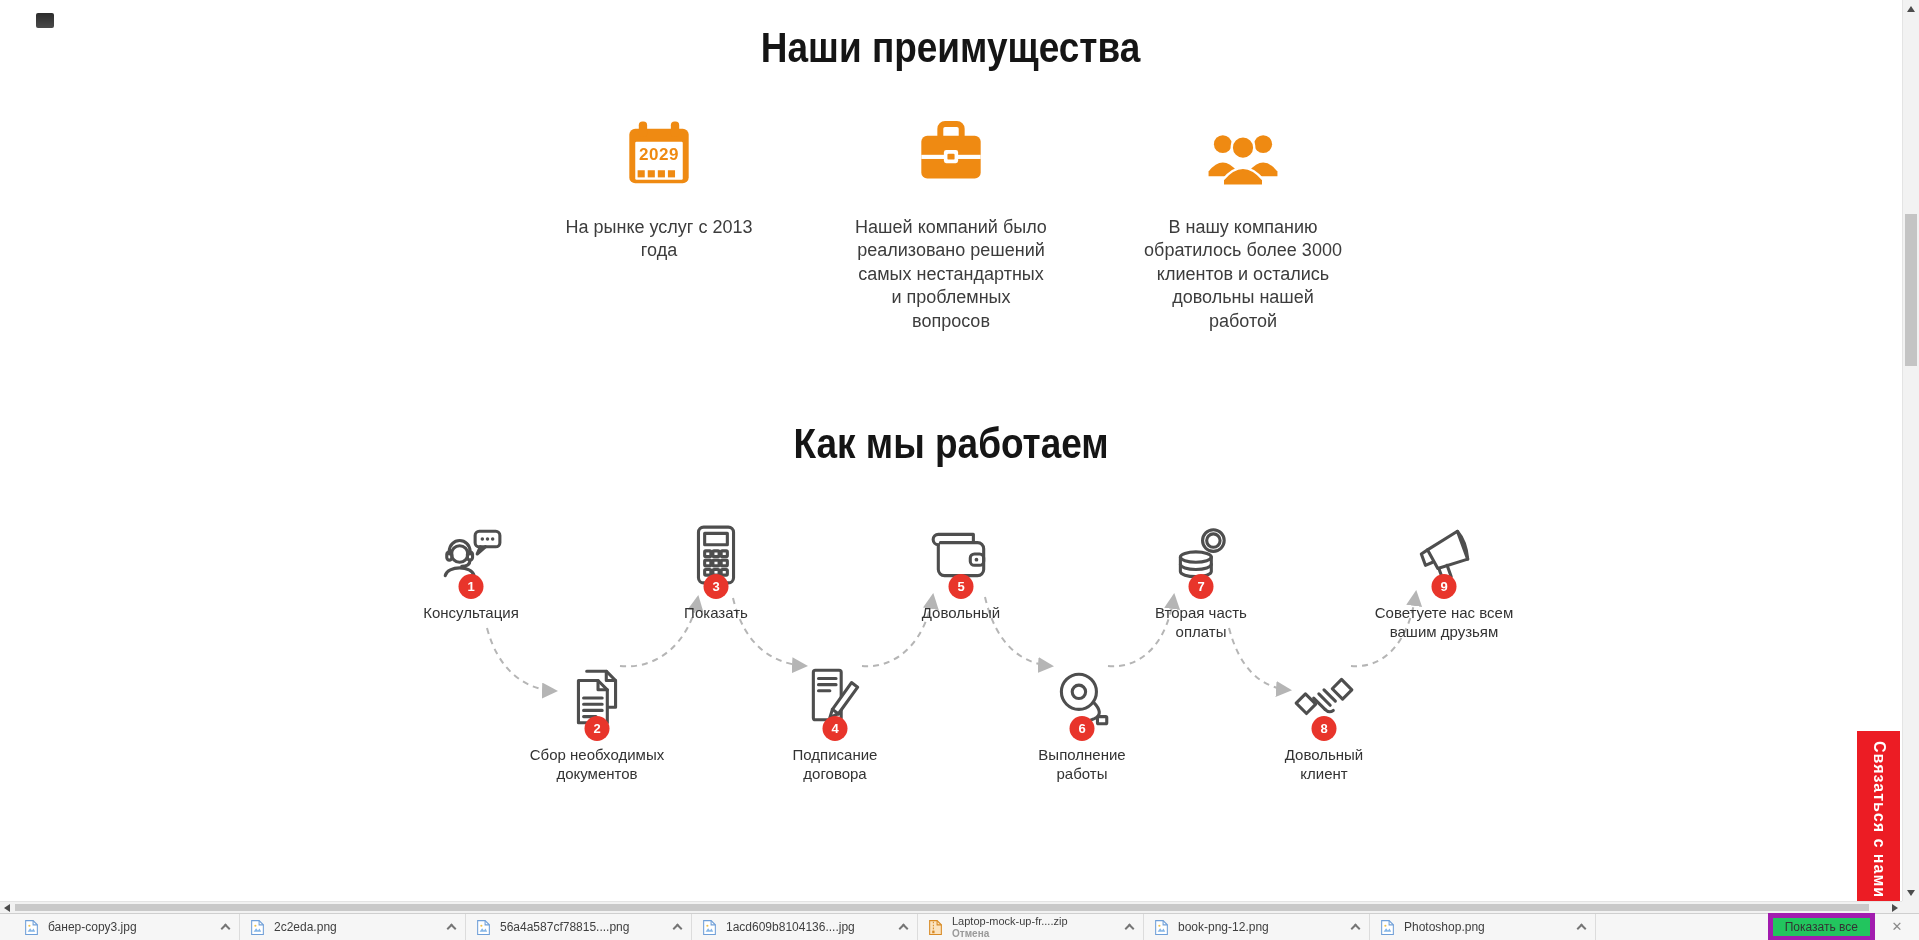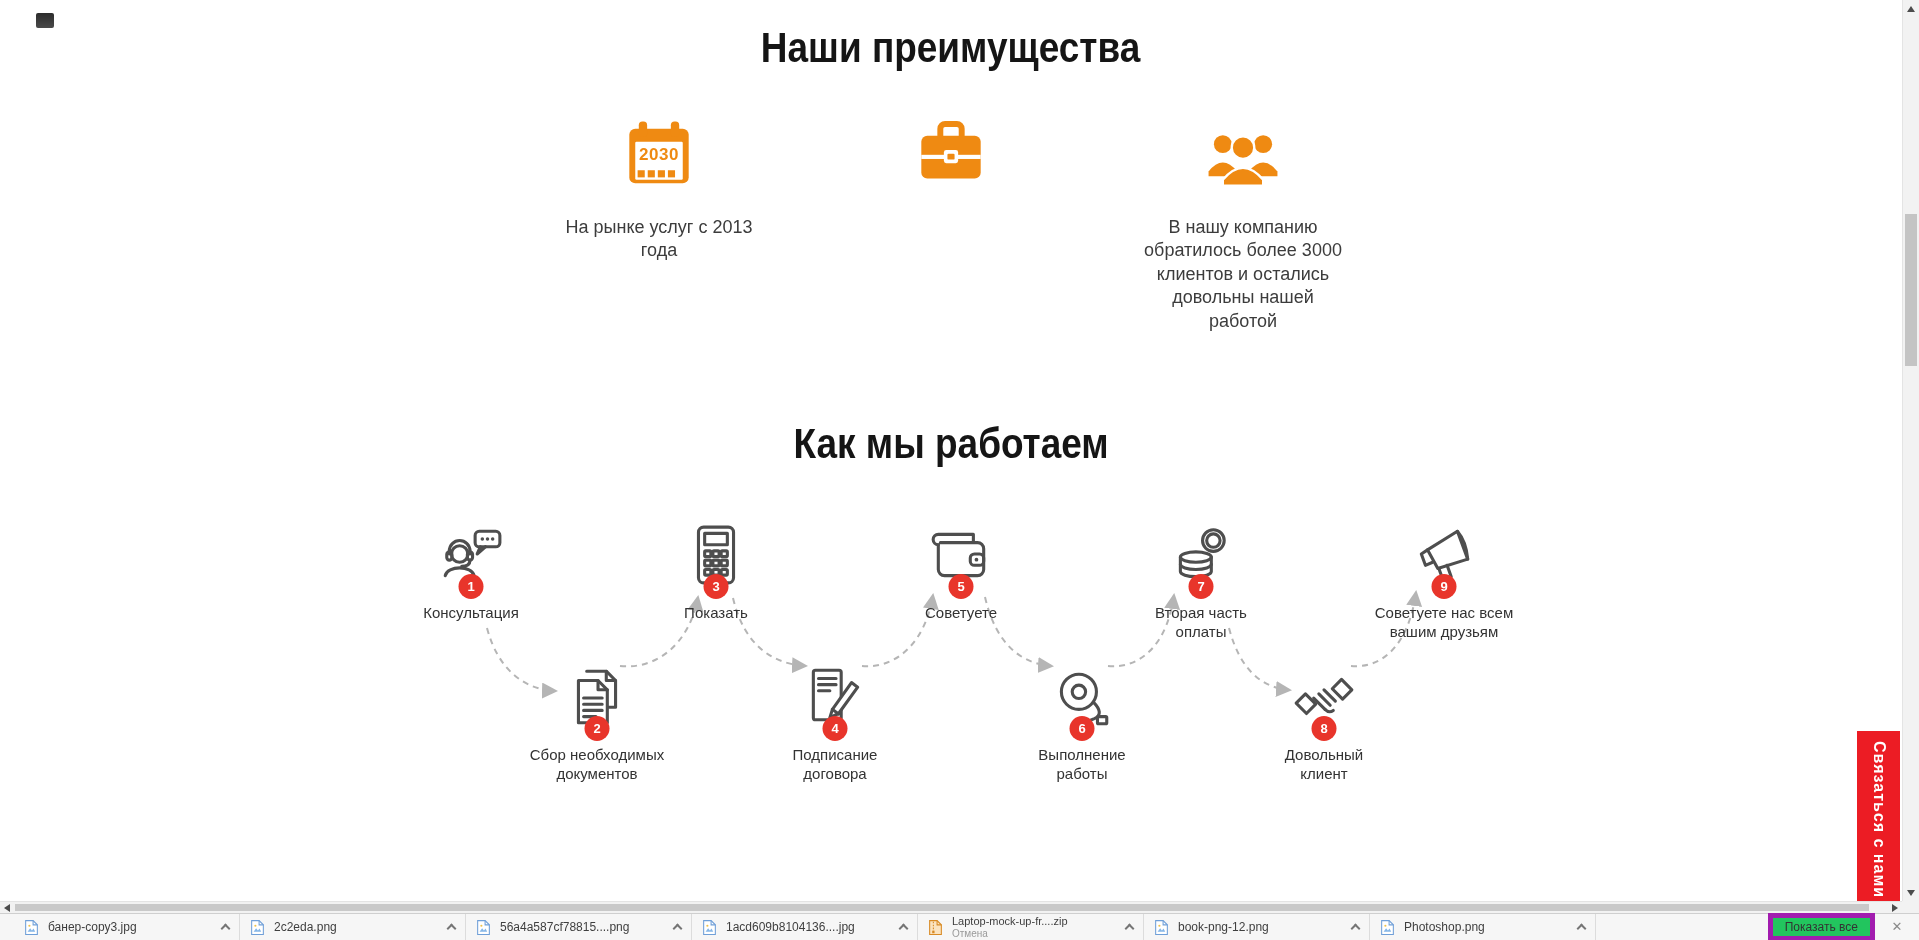--- a/index.html
+++ b/index.html
@@ -82,21 +82,21 @@
   .dl-item{display:flex;align-items:center;width:226px;min-width:226px;height:100%;
     padding:0 4px 0 9px;border-right:1px solid #dcdcdc;cursor:pointer;background:#f6f6f6;}
   .file-icon svg{width:17px;height:17px;display:block;}
   .dl-name{margin-left:8px;font-size:12px;color:#3f3f3f;white-space:nowrap;
     overflow:hidden;text-overflow:ellipsis;flex:1;text-align:left;}
   .dl-caret{width:20px;display:flex;justify-content:center;align-items:center;cursor:pointer;}
   .chev{display:block;width:7px;height:7px;border-left:2px solid #757575;
     border-top:2px solid #757575;transform:rotate(45deg);margin-top:3px;}
   .dl-text2{display:flex;flex-direction:column;margin-left:8px;flex:1;overflow:hidden;line-height:1.1;}
   .dl-text2 .dl-name{margin-left:0;font-size:11px;}
-  .dl-sub{font-size:10px;color:#9a9a9a;text-align:left;white-space:nowrap;}
+  .dl-sub{font-size:10px;color:#9a9a9a;text-align:left;white-space:nowrap;font-weight:bold;}
   .show-all{position:absolute;right:44px;top:50%;transform:translateY(-50%);
     font-size:12px;color:#333;background:#22c55e;border:5px solid #a21caf;
     padding:2px 12px;font-family:inherit;cursor:pointer;}
   .dl-close{position:absolute;right:14px;top:50%;transform:translateY(-50%);
     width:16px;height:16px;color:#8a8a8a;font-size:13px;line-height:16px;
     text-align:center;cursor:pointer;}
   .dl-close::before{content:"✕";}
 </style>
 </head>
 <body>
@@ -116,37 +116,38 @@
               <rect data-f="" x="7" y="9" width="50" height="46" rx="5"></rect>
               <rect data-f="" x="15" y="3" width="7" height="13" rx="3"></rect>
               <rect data-f="" x="42" y="3" width="7" height="13" rx="3"></rect>
               <rect class="white" x="12" y="20" width="40" height="32" rx="1"></rect>
               <rect data-f="" x="14" y="44" width="6" height="6"></rect>
               <rect data-f="" x="22.5" y="44" width="6" height="6"></rect>
               <rect data-f="" x="31" y="44" width="6" height="6"></rect>
               <rect data-f="" x="39.5" y="44" width="6" height="6"></rect>
             </svg>
           </span>
-          <span class="cal-year">2030</span>
+          <span class="cal-year">2029</span>
         </div>
         <p class="adv-text">На рынке услуг с 2013 года</p>
       </div>
 
       <div class="adv-col">
         <div class="adv-iconwrap">
           <span class="aicon">
             <svg viewBox="0 0 64 64">
               <rect class="stroke-o" stroke-width="5" x="23" y="5" width="18" height="14" rx="4"></rect>
               <rect data-f="" x="7" y="15" width="50" height="36" rx="5"></rect>
               <rect class="white" x="7" y="31" width="50" height="3.5"></rect>
               <rect class="white" x="26" y="27" width="12" height="11" rx="2"></rect>
               <rect data-f="" x="29" y="30" width="6" height="5" rx="1"></rect>
             </svg>
           </span>
         </div>
+        <p class="adv-text">Нашей компаний было реализовано решений самых нестандартных и проблемных вопросов</p>
       </div>
 
 
       <div class="adv-col">
         <div class="adv-iconwrap">
           <span class="aicon">
             <svg viewBox="0 0 64 64">
               <circle data-f="" cx="15" cy="22" r="7.5"></circle>
               <path data-f="" d="M3 45 q12 -15 24 0 l0 4 h-24 z"></path>
               <circle data-f="" cx="49" cy="22" r="7.5"></circle>
@@ -264,21 +265,21 @@
       <span class="sicon">
         <svg viewBox="0 0 64 64">
           <path d="M12 20 h36 a6 6 0 0 1 6 6 v20 a6 6 0 0 1 -6 6 h-32 a6 6 0 0 1 -6 -6 v-24"></path>
           <path d="M10 22 a5 5 0 0 1 0 -10 h34 v7"></path>
           <rect x="41" y="31" width="13" height="11" rx="4"></rect>
           <circle class="solid" cx="47" cy="36.5" r="1.8"></circle>
         </svg>
       </span>
       <div class="badge">5</div>
     </div>
-    <div class="step-label">Советуете</div>
+    <div class="step-label">Довольный</div>
   </div>
 
   <div class="step" style="left:987px;top:664px;">
     <div class="step-iconwrap">
       <span class="sicon">
         <svg viewBox="0 0 64 64">
           <circle cx="29" cy="27" r="17"></circle>
           <circle cx="29" cy="27" r="6.5"></circle>
           <path d="M43 37 c7 7 8 13 1 16 l-10 4"></path>
           <rect x="47" y="51" width="9" height="7" rx="1"></rect>

